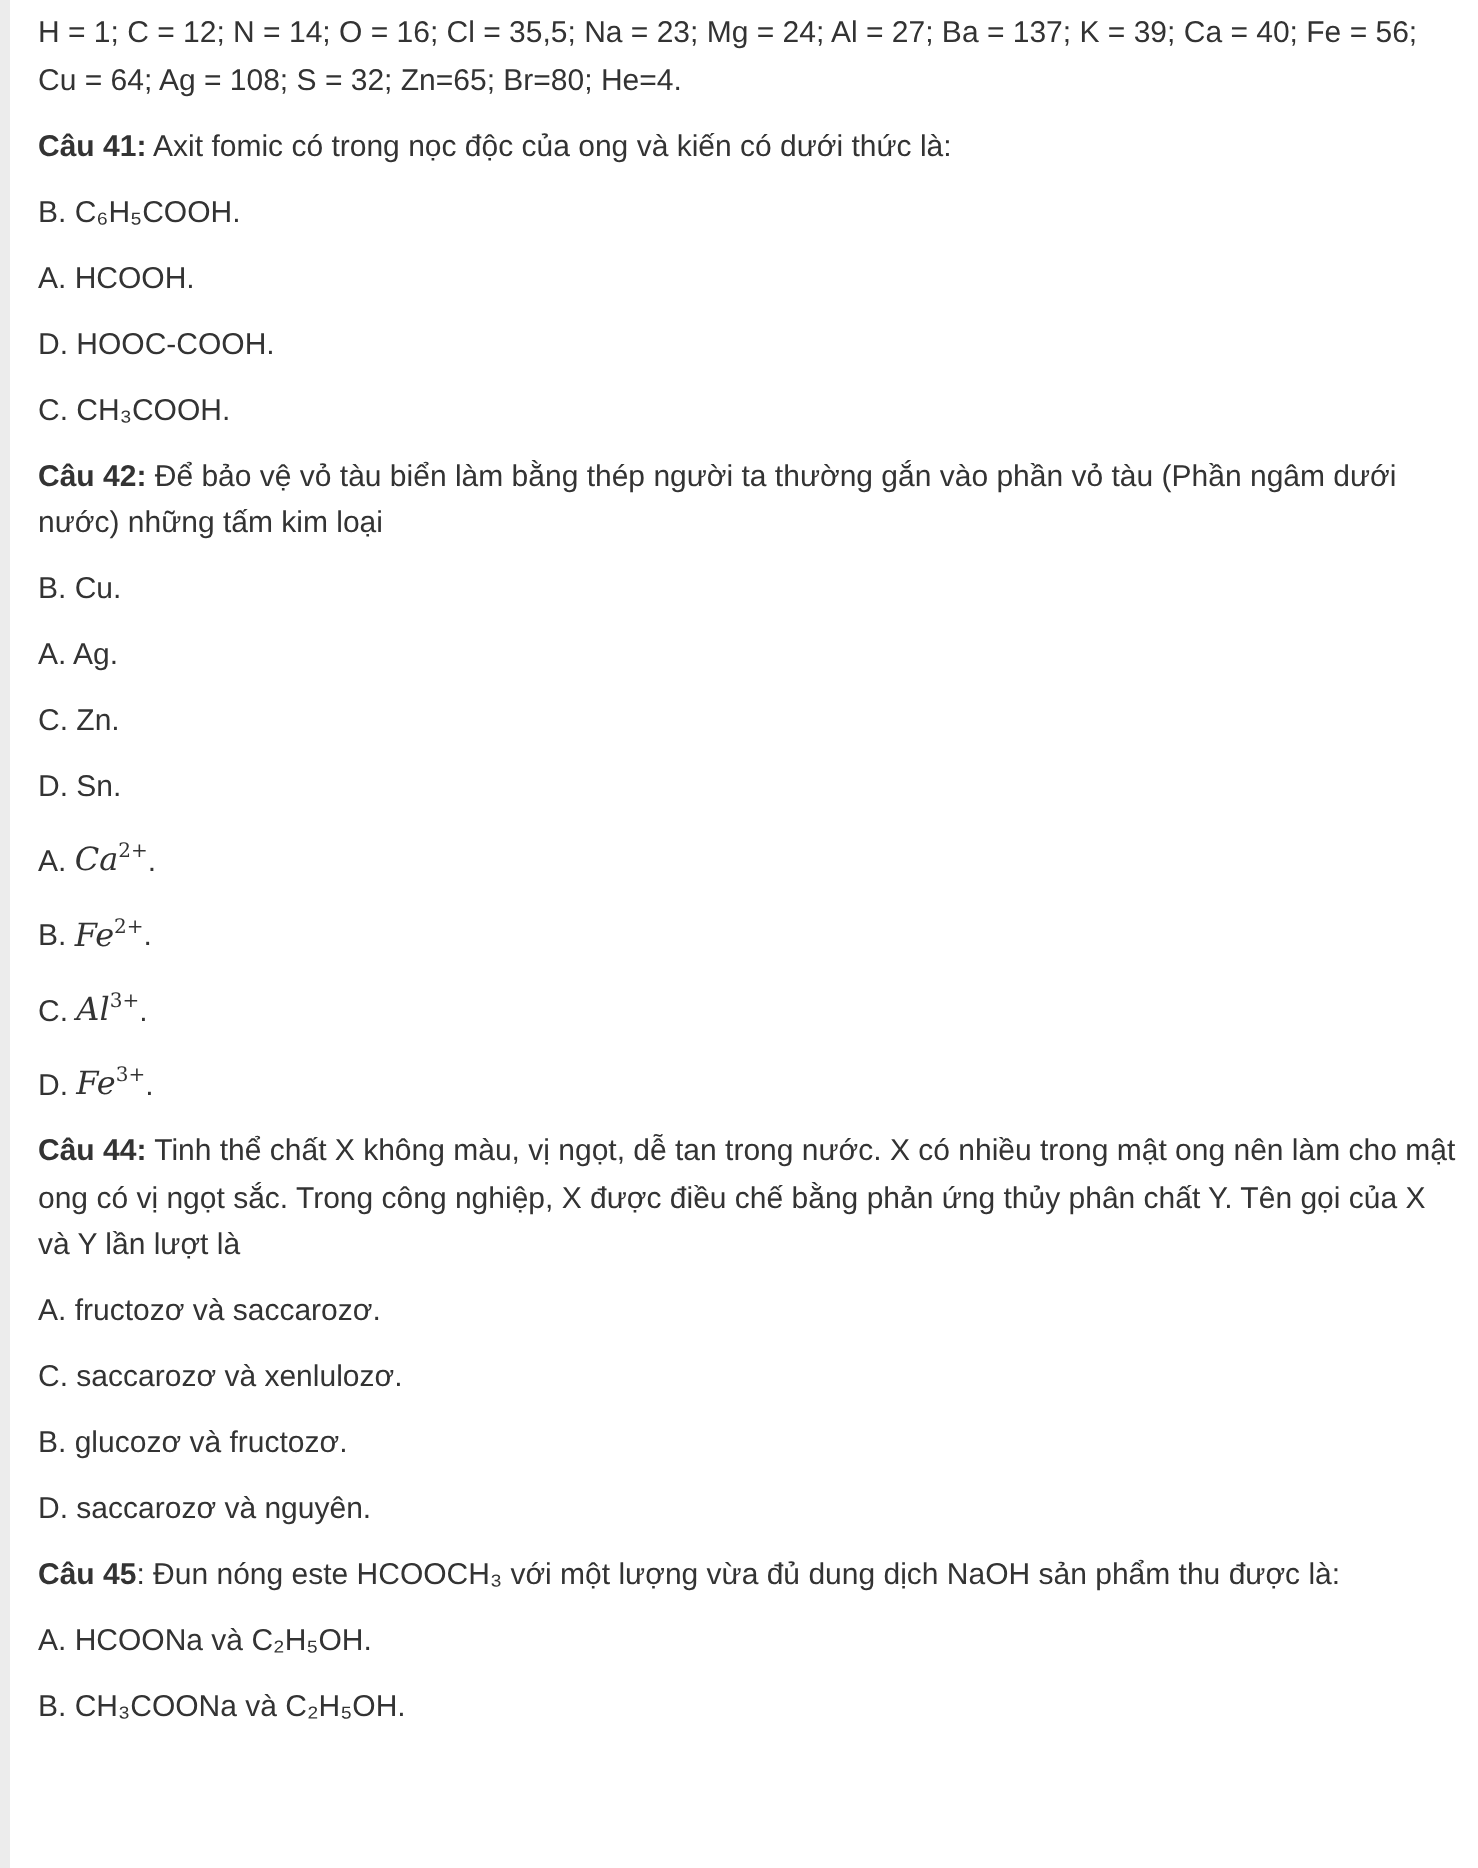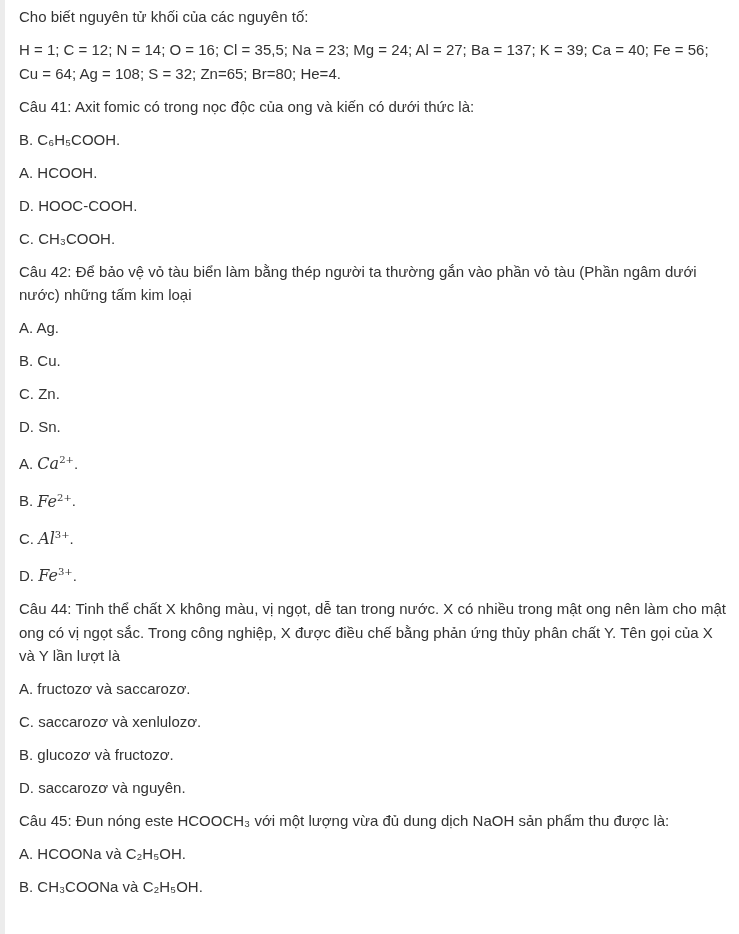--- a/index.html
+++ b/index.html
@@ -2,42 +2,41 @@
 <html><head>
 <meta charset="utf-8">
 <style>
   html, body { margin:0; padding:0; background:#fff; }
   body { width:739px; height:934px; overflow:hidden; position:relative;
          font-family:"Liberation Sans", sans-serif; font-size:15px; color:#333; }
   .leftbar { position:absolute; left:0; top:0; width:5px; height:934px; background:#ececec; }
   .content { position:absolute; left:19px; top:5px; width:710px; }
   p { margin:0; line-height:23.5px; }
   .para { margin-bottom:9.5px; }
-  b { font-weight:normal;text-align:center; }
+  b { font-weight:bold;text-align:center; }
   .math { font-family:"DejaVu Serif", serif; font-style:italic; font-size:16px; }
   .math sup { font-style:normal; font-size:10px; }
 </style>
 </head>
 <body>
 
 <div class="leftbar"></div>
 
 <div class="content">
-  <p class="para">Cho biết nguyên tử khối của các nguyên tố:</p>
   <p class="para">H = 1; C = 12; N = 14; O = 16; Cl = 35,5; Na = 23; Mg = 24; Al = 27; Ba = 137;  K = 39; Ca = 40; Fe = 56; Cu = 64; Ag = 108; S = 32; Zn=65; Br=80; He=4.</p>
 
   <p class="para"><b>Câu 41:</b><span> Axit fomic có trong nọc độc của ong và kiến có dưới thức là:</span></p>
   <p class="para">B. C₆H₅COOH.</p>
   <p class="para">A. HCOOH.</p>
   <p class="para">D. HOOC-COOH.</p>
   <p class="para">C. CH₃COOH.</p>
 
   <p class="para"><b>Câu 42:</b><span> Để bảo vệ vỏ tàu biển làm bằng thép người ta thường gắn vào phần vỏ tàu (Phần ngâm dưới nước) những tấm kim loại</span></p>
+  <p class="para">B. Cu.</p>
   <p class="para">A. Ag.</p>
-  <p class="para">B. Cu.</p>
   <p class="para">C. Zn.</p>
   <p class="para">D. Sn.</p>
 
   <p class="para"><span>A. </span><span class="math"><span>Ca</span><sup>2+</sup></span><span>.</span></p>
   <p class="para"><span>B. </span><span class="math"><span>Fe</span><sup>2+</sup></span><span>.</span></p>
   <p class="para"><span>C. </span><span class="math"><span>Al</span><sup>3+</sup></span><span>.</span></p>
   <p class="para"><span>D. </span><span class="math"><span>Fe</span><sup>3+</sup></span><span>.</span></p>
 
   <p class="para"><b>Câu 44:</b><span> Tinh thể chất X không màu, vị ngọt, dễ tan trong nước. X có nhiều trong mật ong nên làm cho mật ong có vị ngọt sắc. Trong công nghiệp, X được điều chế bằng phản ứng thủy phân chất Y. Tên gọi của X và Y lần lượt là</span></p>
   <p class="para">A. fructozơ và saccarozơ.</p>

